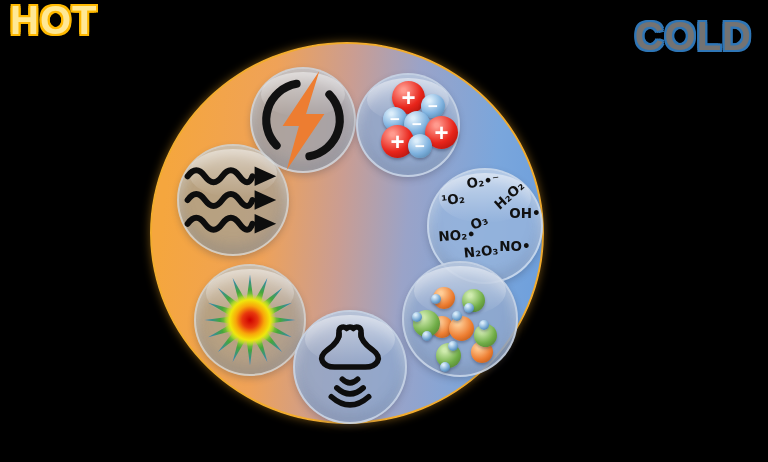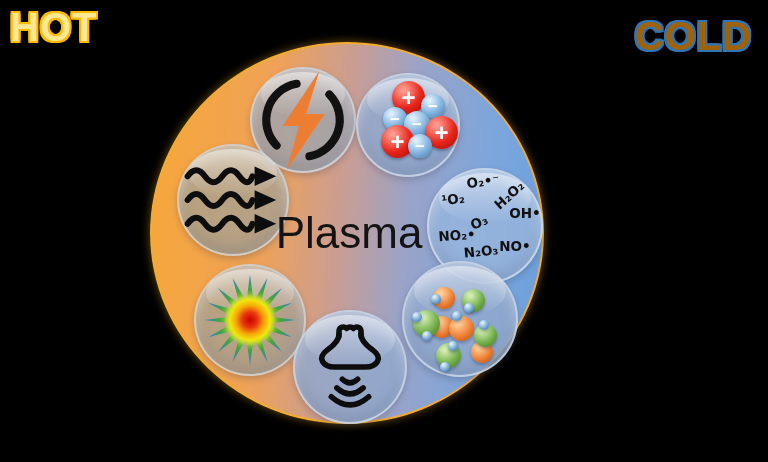--- a/index.html
+++ b/index.html
@@ -1,24 +1,24 @@
 <!DOCTYPE html>
 <html><head>
 <meta charset="utf-8">
 <style>
   html,body{margin:0;padding:0;background:#000;}
   #stage{position:relative;width:768px;height:462px;background:#000;overflow:hidden;
          font-family:"Liberation Sans",sans-serif;}
 
   
   .corner-label{position:absolute;font-weight:bold;font-size:40px;letter-spacing:1px;line-height:1;}
-  #hot-label{left:10px;top:7px;color:#FFE894;
+  #hot-label{left:10px;top:0;color:#FFE894;
     text-shadow:-2px -2px 0 #FFB900,2px -2px 0 #FFB900,-2px 2px 0 #FFB900,2px 2px 0 #FFB900,
                  0 -2px 0 #FFB900,0 2px 0 #FFB900,-2px 0 0 #FFB900,2px 0 0 #FFB900;}
-  #cold-label{right:16px;top:16px;color:#a16207;
+  #cold-label{right:16px;top:16px;color:#737373;
     text-shadow:-2px -2px 0 #2F76B6,2px -2px 0 #2F76B6,-2px 2px 0 #2F76B6,2px 2px 0 #2F76B6,
                  0 -2px 0 #2F76B6,0 2px 0 #2F76B6,-2px 0 0 #2F76B6,2px 0 0 #2F76B6;}
 
   
   #plasma-circle{position:absolute;left:150px;top:42px;width:394px;height:382px;border-radius:50%;
     background:linear-gradient(95deg,#F5A63E 6%,#EFA258 30%,#CA9D92 48%,#9AA3C8 64%,#7AA6DC 84%,#6FA0DC 96%);
     border:2px solid #F2AC2E;box-shadow:0 0 10px rgba(247,170,40,.45);box-sizing:border-box;}
 
   #plasma-label{position:absolute;left:349px;top:233px;transform:translate(-50%,-50%);
     font-size:44px;color:#141414;z-index:5;}
@@ -59,21 +59,20 @@
 </head>
 <body>
 
 <div id="stage">
 
   <div id="hot-label" class="corner-label">HOT</div>
   <div id="cold-label" class="corner-label">COLD</div>
 
   <div id="plasma-circle"></div>
 
-  <div id="plasma-label">Plasma</div>
 
   <div class="node node-grey" style="left:250px;top:67px;width:106px;height:106px;">
     <svg viewBox="0 0 100 100">
       <path d="M43.7,14.5 A36,36 0 0 0 24.1,75.0" fill="none" stroke="#111" stroke-width="8" stroke-linecap="round"></path>
       <path d="M56.3,85.5 A36,36 0 0 0 75.9,25.0" fill="none" stroke="#111" stroke-width="8" stroke-linecap="round"></path>
       <polygon points="66,2 30,56 46,56 34,99 71,44 53,44" fill="#ED7D31"></polygon>
     </svg>
   </div>
 
   <div class="node node-blue" style="left:356px;top:73px;width:104px;height:104px;">

